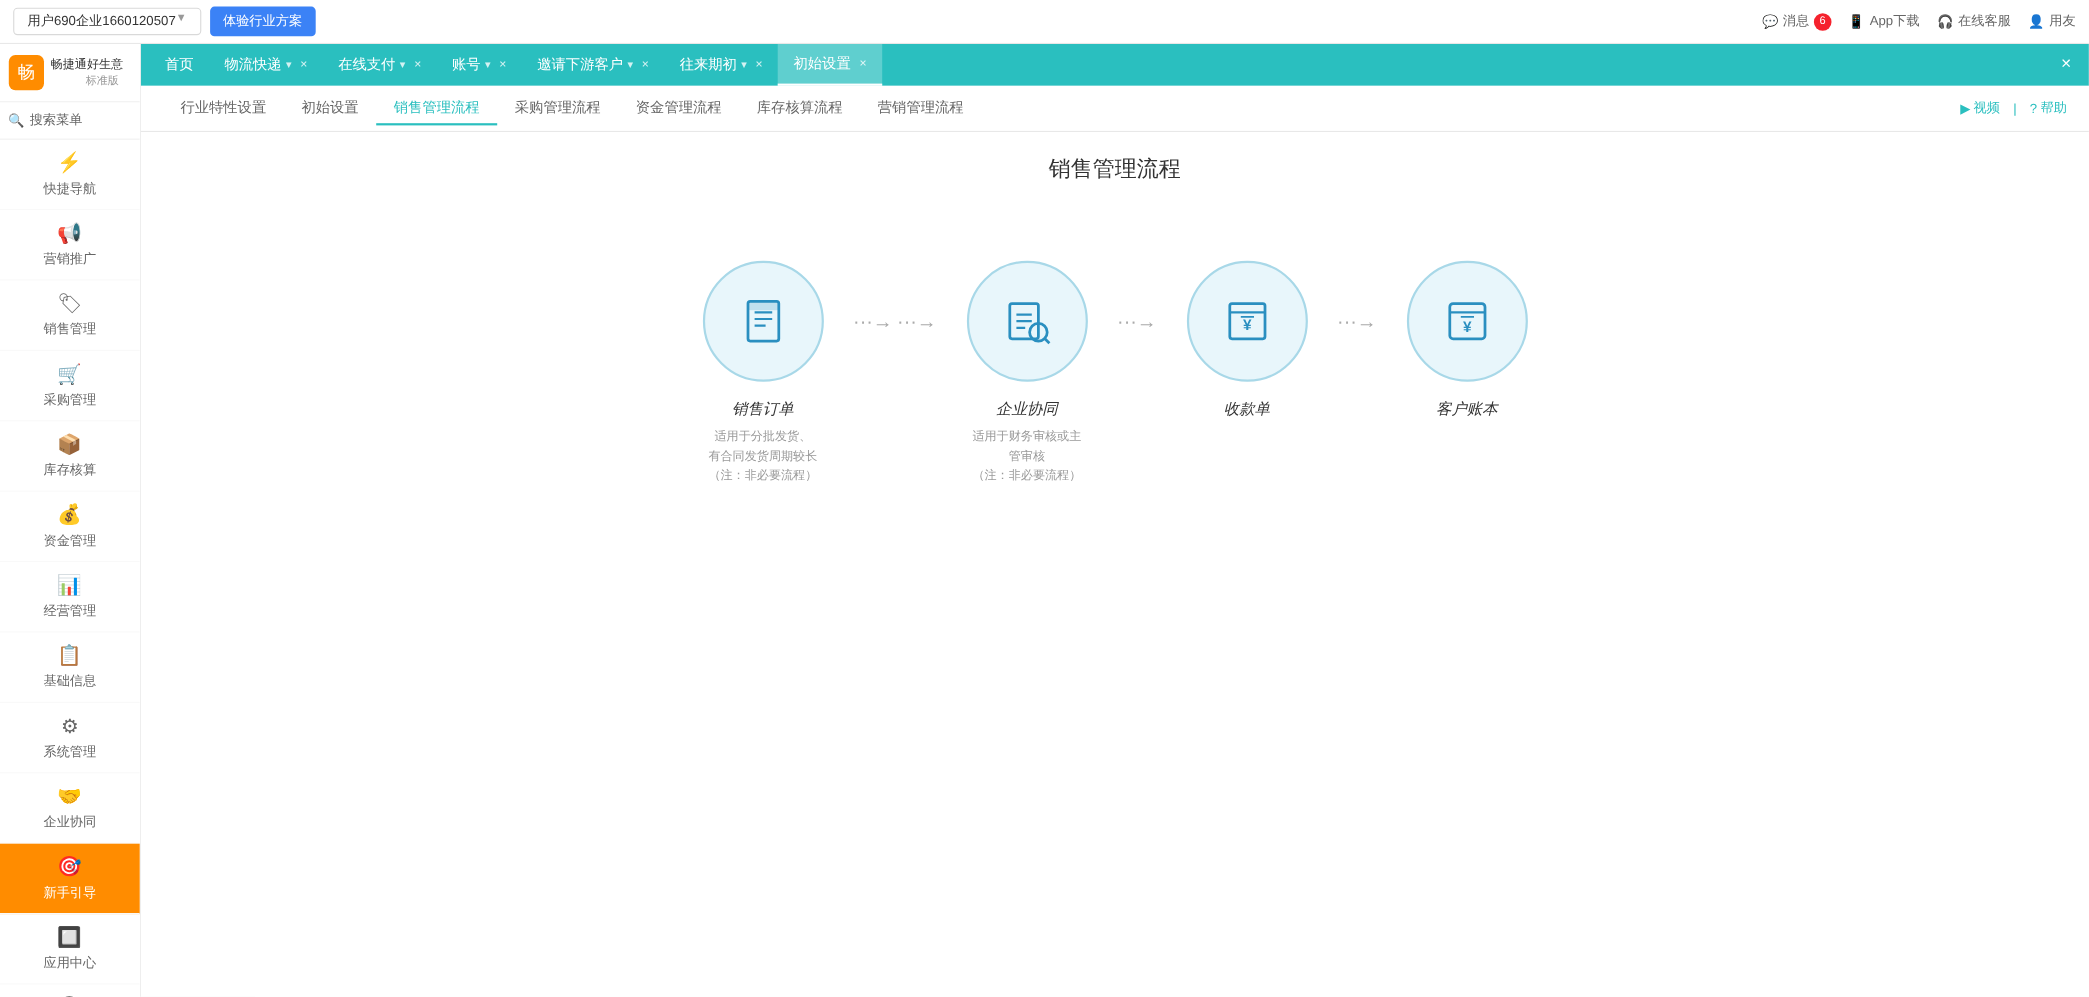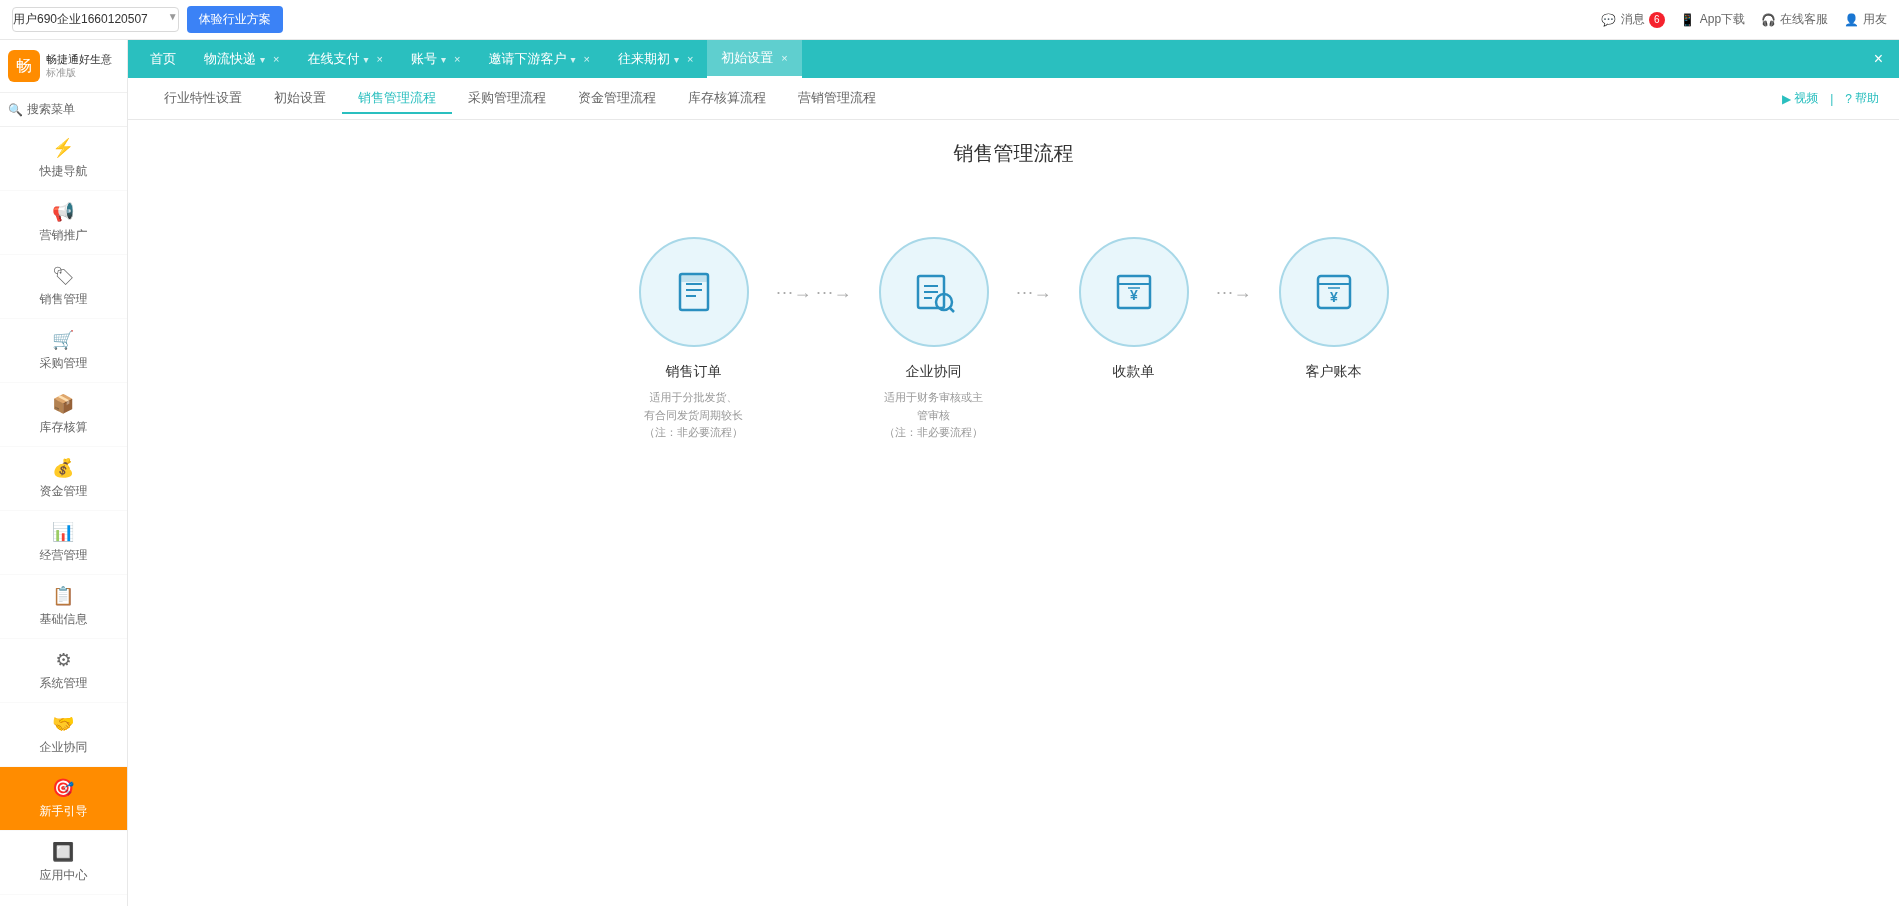--- a/index.html
+++ b/index.html
@@ -20,26 +20,26 @@
     .top-bar-left {
       display: flex;
       align-items: center;
       gap: 8px;
     }
     .user-selector {
       display: flex;
       align-items: flex-start;
       border: 1px solid #d9d9d9;
       border-radius: 4px;
-      padding: 3px 0;
+      padding: 3px 12px;
       font-size: 12px;
       color: #333;
       background: #fff;
       cursor: pointer;
-      gap: 20px;
+      gap: 0;
     }
     .user-selector .chevron { color: #999; font-size: 10px; }
     .btn-experience {
       background: #3b82f6;
       color: #fff;
       border: none;
       border-radius: 4px;
       padding: 5px 12px;
       font-size: 12px;
       cursor: pointer;
@@ -97,21 +97,21 @@
       height: 32px;
       background: #ff8c00;
       border-radius: 6px;
       display: flex;
       align-items: center;
       justify-content: center;
       color: #fff;
       font-size: 16px;
     }
     .logo-text { font-size: 11px; color: #333; line-height: 1.3; }
-    .logo-sub { font-size: 10px; color: #999; }
+    .logo-sub { font-size: 10px; color: #999; margin-left: 32px; }
 
     .sidebar-search {
       padding: 8px;
       display: flex;
       align-items: center;
       gap: 4px;
       cursor: pointer;
       color: #666;
       font-size: 12px;
       border-bottom: 1px solid #f0f0f0;
@@ -257,20 +257,21 @@
     .flow-circle svg {
       width: 48px;
       height: 48px;
     }
     .flow-title {
       font-size: 14px;
       font-weight: 500;
       color: #333;
       margin-bottom: 8px;
       text-align: center;
+      font-style: italic;
     }
     .flow-desc {
       font-size: 11px;
       color: #999;
       text-align: center;
       line-height: 1.6;
     }
     .flow-arrow {
       display: flex;
       align-items: center;

